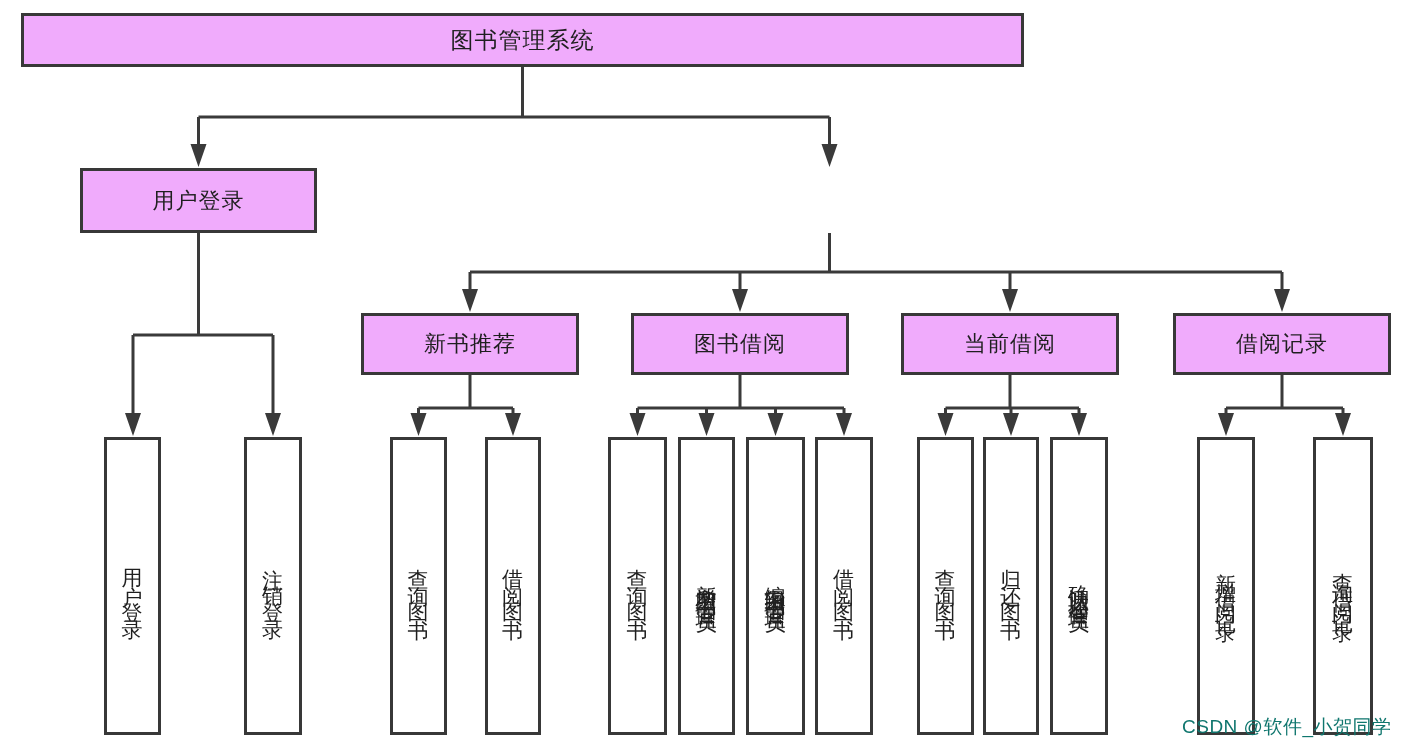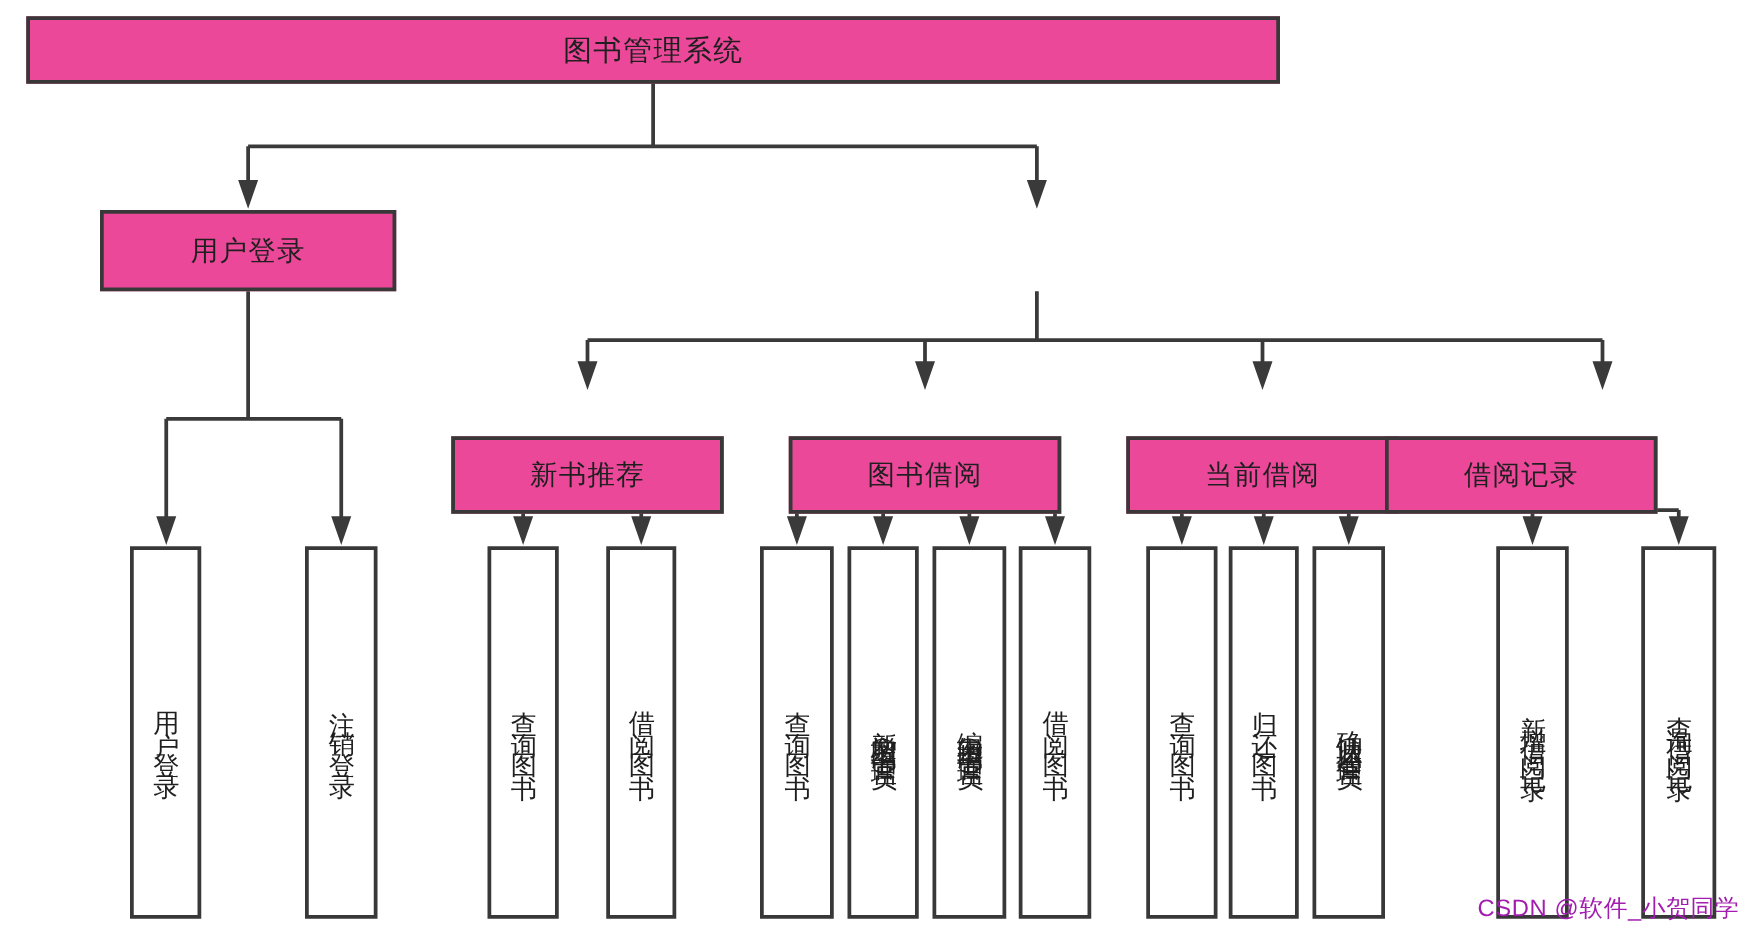--- a/index.html
+++ b/index.html
@@ -9,41 +9,41 @@
     font-family: "Liberation Sans", "DejaVu Sans", sans-serif;
     overflow: hidden;
   }
   .stage { position: relative; width: 1405px; height: 747px; background: #ffffff; }
   .connectors { position: absolute; left: 0; top: 0; pointer-events: none; }
 
   .box {
     position: absolute;
     box-sizing: border-box;
     border: 3px solid #383838;
-    background: #ec4899;
+    background: #f0abfc;
     display: flex;
     align-items: center;
     justify-content: center;
     color: #1f1f1f;
     font-size: 22px;
     letter-spacing: 1px;
     white-space: nowrap;
     z-index: 2;
   }
   .root  { left: 21px;  top: 13px;  width: 1003px; height: 54px; font-size: 23px; }
 
   .lvl2  { top: 168px; height: 65px; width: 237px; }
   .n-user-login { left: 80px; }
   .n-book-mgmt  { left: 711px; }
 
-  .lvl3  { top: 313px; height: 62px; width: 218px; margin-top: 36px; }
+  .lvl3  { top: 313px; height: 62px; width: 218px; }
   .n-new-book   { left: 361px; }
   .n-book-borrow{ left: 631px; }
   .n-cur-borrow { left: 901px; }
-  .n-borrow-rec { left: 1108px; }
+  .n-borrow-rec { left: 1173px; }
 
   .leaf {
     position: absolute;
     top: 437px; height: 298px;
     box-sizing: border-box;
     border: 3px solid #383838;
     background: #ffffff;
     display: flex;
     align-items: center;
     justify-content: center;
@@ -72,21 +72,21 @@
   .lf8  { left: 917px;  width: 57px; }
   .lf9  { left: 983px;  width: 56px; }
   .lf10 { left: 1050px; width: 58px; }
   .lf11 { left: 1197px; width: 58px; }
   .lf12 { left: 1313px; width: 60px; }
 
   .watermark {
     position: absolute;
     left: 1182px; top: 714px;
     font-size: 19px;
-    color: #a21caf;
+    color: #0f766e;
     letter-spacing: 0.5px;
     z-index: 3;
     white-space: nowrap;
   }
 </style>
 </head>
 <body>
 
 <div class="stage">
 

